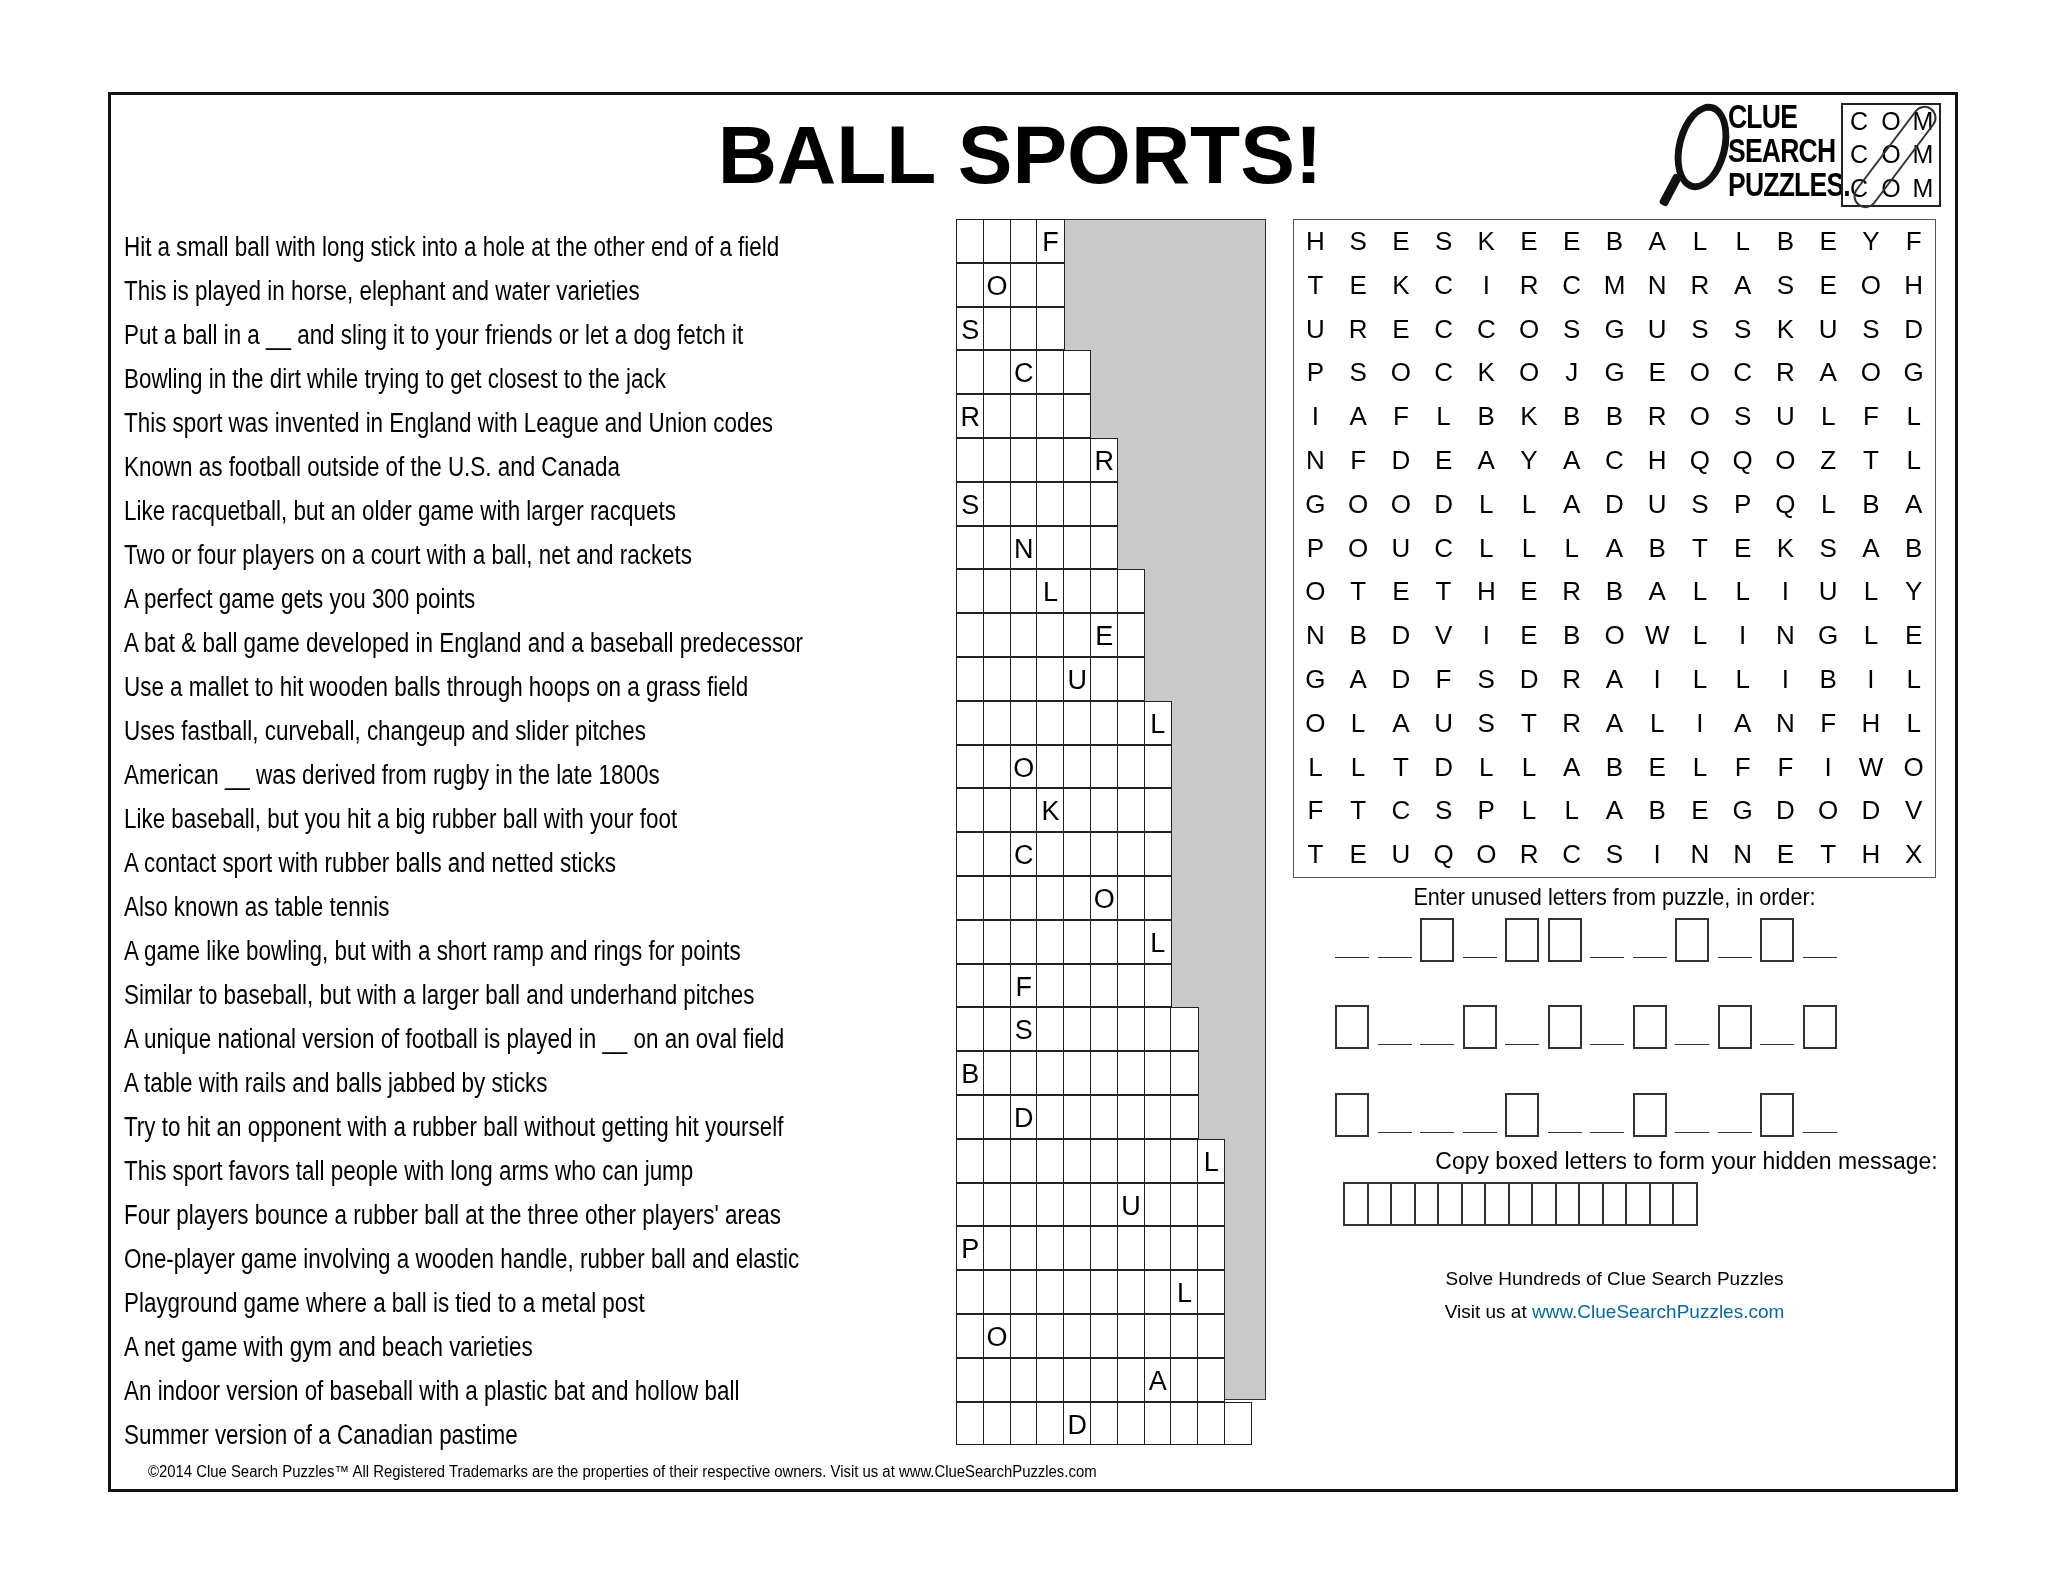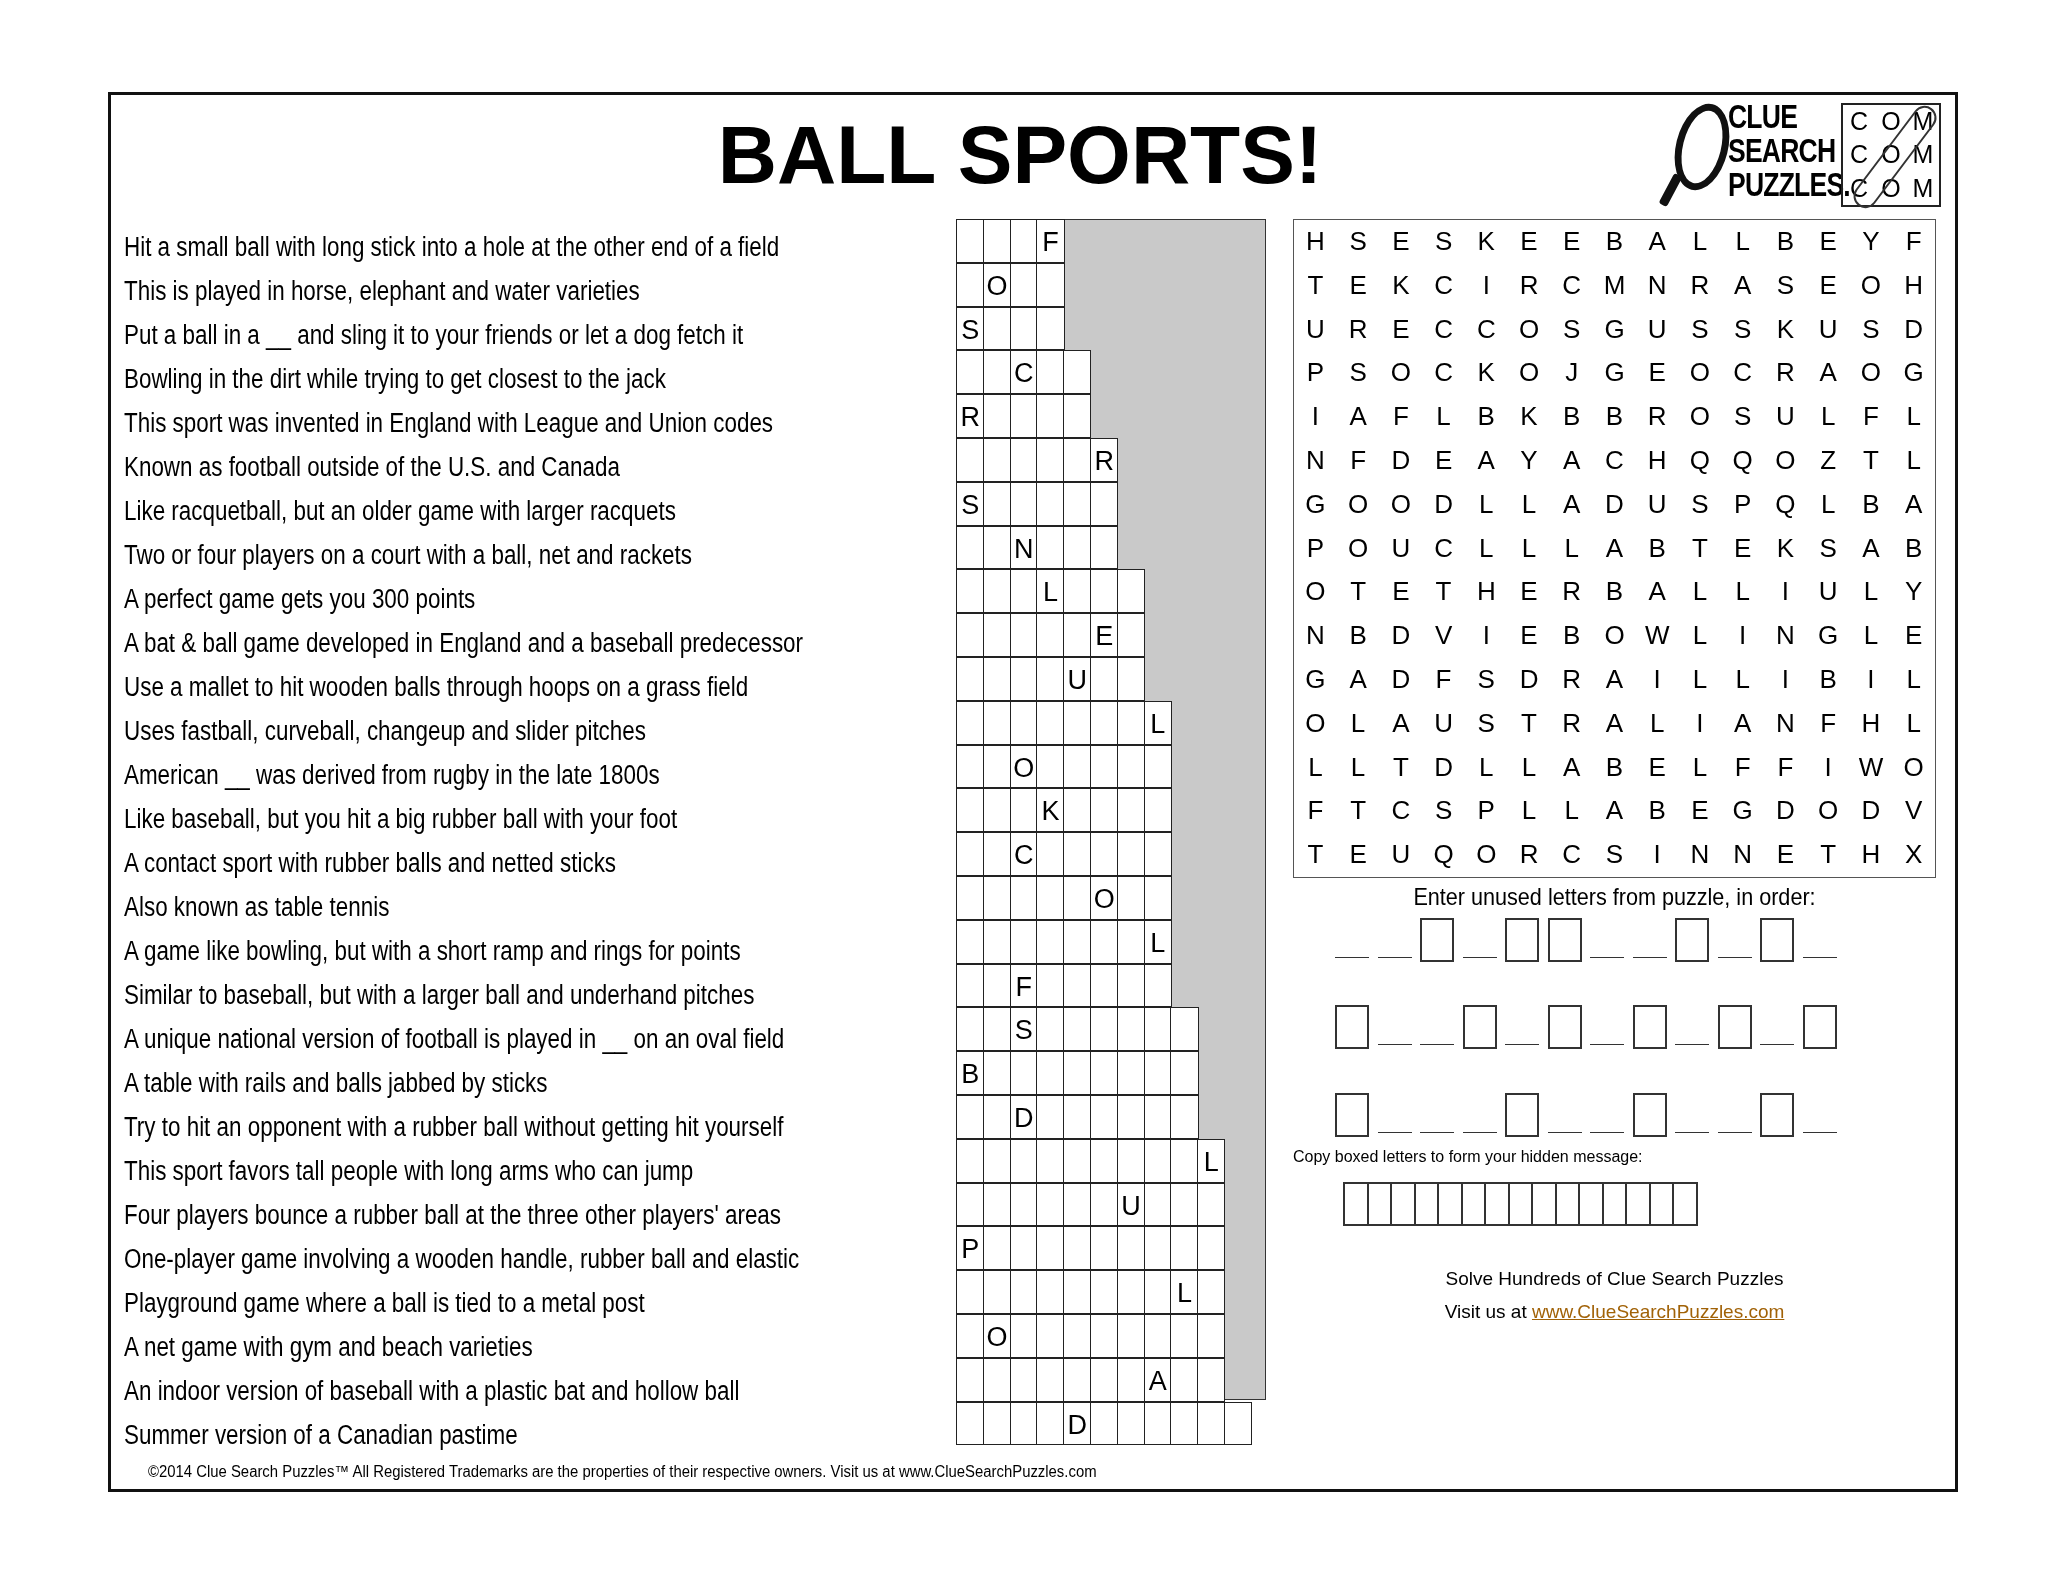--- a/index.html
+++ b/index.html
@@ -31,26 +31,26 @@
   
   .wordsearch { position: absolute; left: 1293px; top: 219px; width: 643px; height: 659px; border: 1.5px solid #555; box-sizing: border-box; display: grid; grid-template-columns: repeat(15, 1fr); grid-template-rows: repeat(15, 1fr); }
   .wcell { text-align: center; font-size: 26px; line-height: 43.8px; }
 
   .unused-label { position: absolute; left: 1293px; top: 883px; width: 643px; text-align: center; font-size: 24px; transform: scaleX(0.9); }
   .slots-row { position: absolute; left: 1335px; display: flex; gap: 8.5px; }
   .slot { width: 34px; height: 44px; box-sizing: border-box; position: relative; }
   .slot.line::after { content: ""; position: absolute; left: 0; right: 0; bottom: 4px; height: 1.5px; background: #333; }
   .slot.box { border: 2px solid #333; }
 
-  .copy-label { position: absolute; left: 1293px; top: 1148px; width: 643px; font-size: 16px; }
+  .copy-label { position: absolute; left: 1365px; top: 1148px; width: 643px; text-align: center; font-size: 23px; }
   .message { position: absolute; left: 1343px; top: 1182px; display: flex; }
   .mcell { width: 25.5px; height: 44px; border: 2px solid #333; box-sizing: border-box; margin-right: -2px; }
 
   .promo { position: absolute; left: 1293px; top: 1262px; width: 643px; text-align: center; font-size: 19px; line-height: 33px; }
-  .promo a { color: #a16207; text-decoration: underline; }
+  .promo a { color: #0369a1; }
 
   .footer { position: absolute; left: 148px; top: 1463px; font-size: 16px; white-space: nowrap; transform: scaleX(0.93); transform-origin: left; }
 </style>
 </head>
 <body>
 
 <div class="frame"></div>
 
 <div class="title"><span>BALL SPORTS!</span></div>
 

